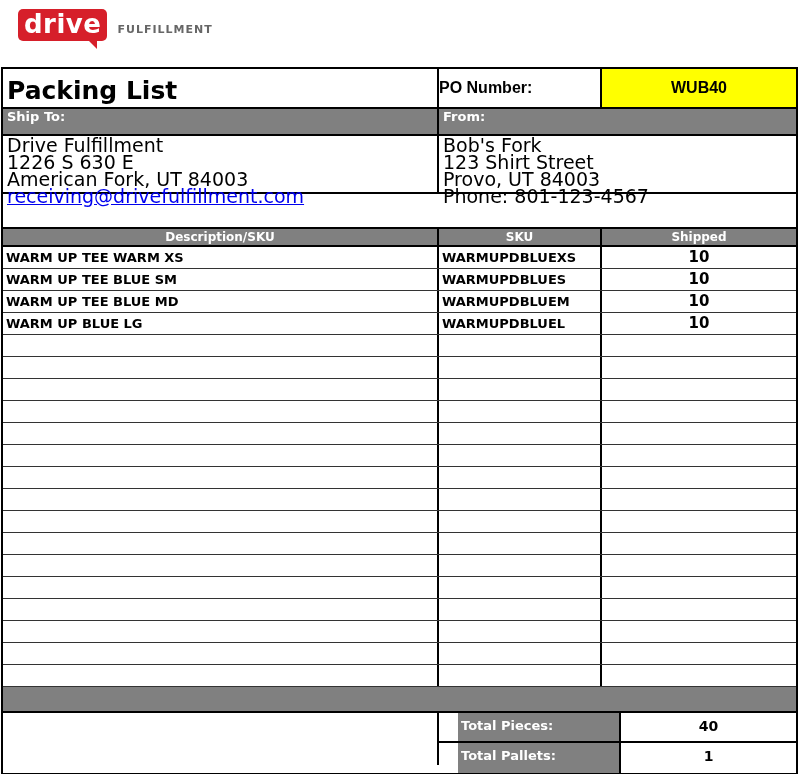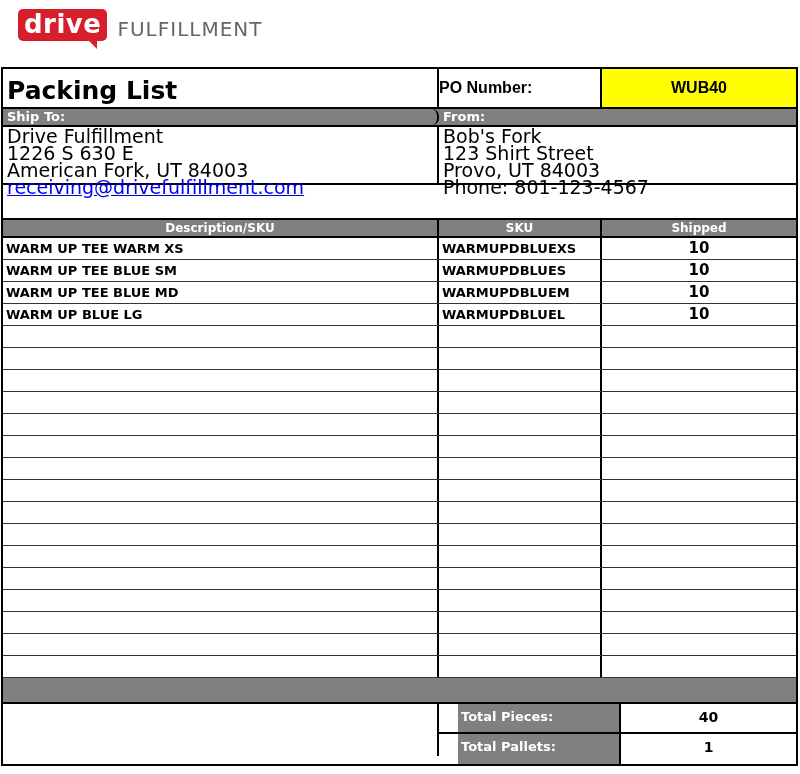--- a/index.html
+++ b/index.html
@@ -1,32 +1,32 @@
 <!DOCTYPE html>
 <html><head>
 <meta charset="utf-8">
 <style>
   html, body { margin:0; padding:0; background:#fff; }
   body { width:800px; height:774px; position:relative; overflow:hidden; font-family:"DejaVu Sans", sans-serif; color:#000; }
   .logo { position:absolute; left:18px; top:7px; height:36px; display:flex; align-items:center; }
   .logo-badge { position:relative; background:#d61f2a; color:#fff; font-family:"DejaVu Sans", sans-serif; font-weight:bold; font-size:26px; line-height:30px; padding:0 6px 2px 6px; border-radius:5px; letter-spacing:0.5px; }
   .logo-badge:after { content:""; position:absolute; right:10px; bottom:-8px; width:0; height:0; border-left:9px solid transparent; border-top:9px solid #d61f2a; }
-  .logo-text { margin-left:10px; color:#666; font-family:"DejaVu Sans", sans-serif; font-size:20px; letter-spacing:1px; font-weight:normal;margin-top:8px; }
+  .logo-text { margin-left:10px; color:#666; font-family:"DejaVu Sans", sans-serif; font-size:11px; letter-spacing:1px; font-weight:bold;margin-top:8px; }
 
   .sheet { position:absolute; left:1px; top:67px; width:797px; border:2px solid #000; box-sizing:border-box; }
   .row { display:flex; border-bottom:2px solid #000; box-sizing:border-box; }
   .cell { box-sizing:border-box; }
   .c1 { width:436px; border-right:2px solid #000; }
   .c2 { width:163px; border-right:2px solid #000; }
   .c3 { flex:1; }
   .title { font-weight:bold; font-size:25px; padding:3px 4px; height:38px; line-height:38px; }
   .po-label { font-family:"Liberation Sans", sans-serif; font-weight:bold; font-size:16px; line-height:38px; }
   .po-value { background:#ffff00; font-family:"Liberation Sans", sans-serif; font-weight:bold; font-size:16px; text-align:center; line-height:38px; }
   .grey { background:#808080; color:#fff; font-weight:bold; }
-  .sec-head { font-size:13px; line-height:16px; padding-left:4px; height:16px;border-radius:7px; }
+  .sec-head { font-size:13px; line-height:16px; padding-left:4px; height:25px; }
   .addr { font-size:19px; line-height:17px; padding:1px 4px 0 4px; height:56px; }
   .addr a { color:#0000ee; text-decoration:underline; }
   .blank-row { height:35px; }
   .th { font-size:12px; text-align:center; line-height:16px; height:16px; }
   .tr { height:22px; border-bottom:1.5px solid #333; }
   .td { font-family:"DejaVu Sans", sans-serif; font-weight:bold; font-size:13px; line-height:21px; padding-left:3px; }
   .td.num { text-align:center; font-size:15px; padding-left:0; }
   .band { height:26px; background:#808080; }
   .tot-row { height:30px;padding-left:19px; }
   .tot-label { background:#808080; color:#fff; font-weight:bold; font-size:13px; line-height:26px; padding-left:3px; }

